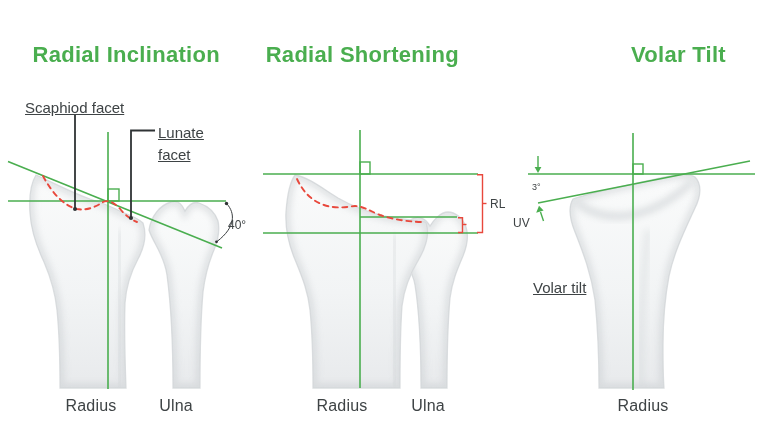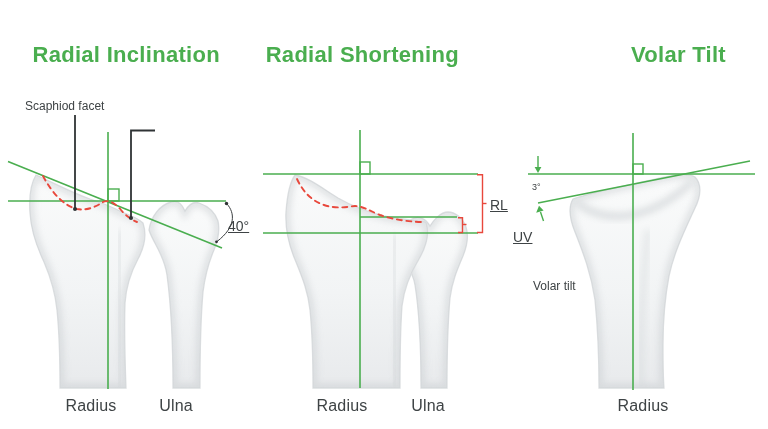--- a/index.html
+++ b/index.html
@@ -2,22 +2,22 @@
 <html style="--green: #4aae4f; --red: #e8483c; --ink: #3e4345; --pointer: #2f3335; --bone_edge: #dcdfe1;"><head>
 <meta charset="utf-8">
 <style>
   html,body{margin:0;padding:0;background:#fff;}
   .stage{position:relative;width:768px;height:429px;background:#ffffff;overflow:hidden;
          font-family:"Liberation Sans",sans-serif;}
   .lbl{position:absolute;color:var(--ink,#3e4345);line-height:1.1;}
   .title{font-weight:bold;font-size:22px;letter-spacing:.3px;color:var(--green,#4aae4f);
          width:200px;text-align:right;}
   .bonelabel{font-size:16px;width:90px;text-align:center;letter-spacing:.2px;}
-  .ann{font-size:12px;}
-  .small{font-size:14px;text-decoration:underline;}
+  .ann{font-size:15px;text-decoration:underline;}
+  .small{font-size:12px;}
   .tiny{font-size:9px;}
   svg{position:absolute;left:0;top:0;}
   .bone{fill:url(#boneGrad);stroke:var(--bone_edge,#dcdfe1);stroke-width:1.3;}
   .boneshade{fill:none;stroke:#c9cdd0;stroke-width:9;opacity:.5;}
   .gline{stroke:var(--green,#4aae4f);stroke-width:1.6;fill:none;}
   .gthin{stroke:var(--green,#4aae4f);stroke-width:1.4;fill:none;}
   .garrow{fill:var(--green,#4aae4f);}
   .rdash{stroke:var(--red,#e8483c);stroke-width:1.9;fill:none;
          stroke-dasharray:5 4.5;stroke-linecap:round;}
   .rbracket{stroke:var(--red,#e8483c);stroke-width:1.4;fill:none;}
@@ -135,24 +135,25 @@
     <line class="gthin" x1="543.5" y1="221" x2="540.5" y2="212"></line>
     <polygon class="garrow" points="536.2,212.8 543.6,210.6 539,205.8"></polygon>
   </g>
 </svg>
 
 <div class="lbl title" style="left:20px;top:43px;">Radial Inclination</div>
 <div class="lbl title" style="left:259px;top:43px;">Radial Shortening</div>
 <div class="lbl title" style="left:526px;top:43px;">Volar Tilt</div>
 
 <div class="lbl ann" style="left:25px;top:100px;">Scaphiod facet</div>
+<div class="lbl ann" style="left:158px;top:122px;width:52px;line-height:1.45;">Lunate facet</div>
 <div class="lbl small" style="left:228px;top:219px;">40°</div>
 
 <div class="lbl small" style="left:490px;top:198px;">RL</div>
-<div class="lbl small" style="left:468px;top:230px;padding-left:45px;">UV</div>
+<div class="lbl small" style="left:468px;top:217px;padding-left:45px;">UV</div>
 
 <div class="lbl tiny" style="left:532px;top:183px;">3°</div>
 <div class="lbl ann" style="left:533px;top:280px;">Volar tilt</div>
 
 <div class="lbl bonelabel" style="left:46px;top:397px;">Radius</div>
 <div class="lbl bonelabel" style="left:131px;top:397px;">Ulna</div>
 <div class="lbl bonelabel" style="left:297px;top:397px;">Radius</div>
 <div class="lbl bonelabel" style="left:383px;top:397px;">Ulna</div>
 <div class="lbl bonelabel" style="left:598px;top:397px;">Radius</div>
 

